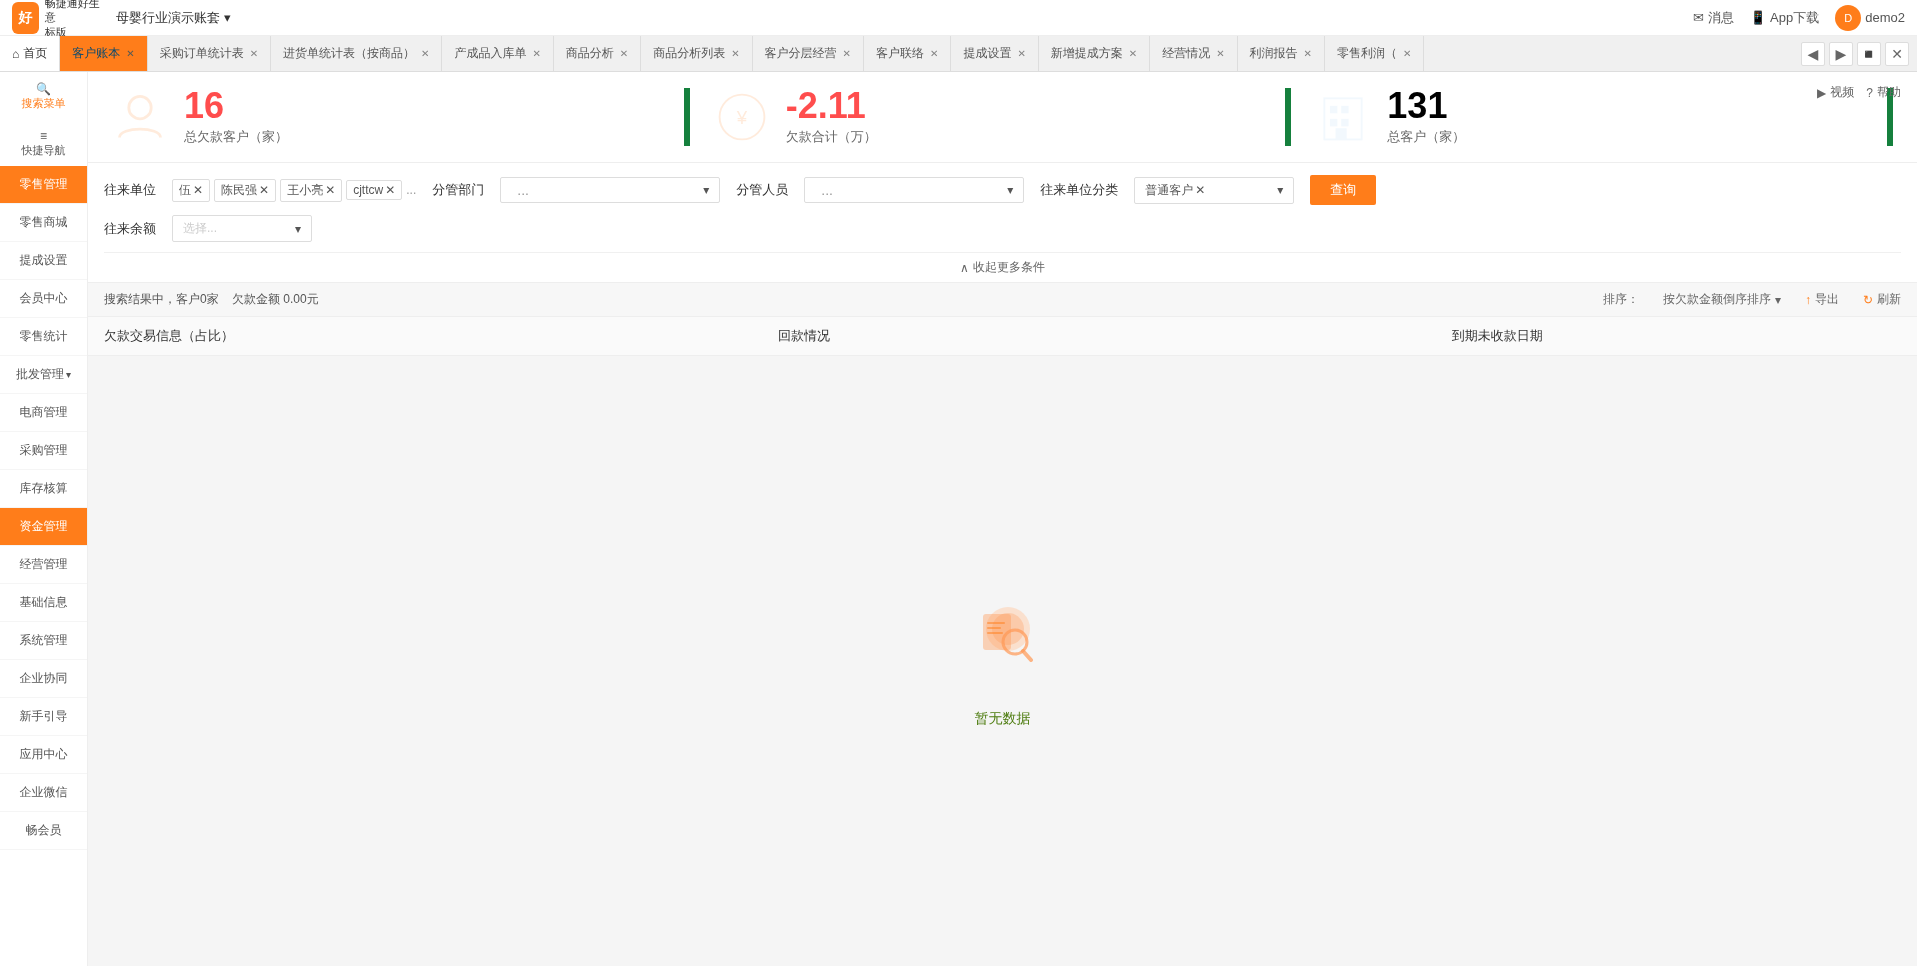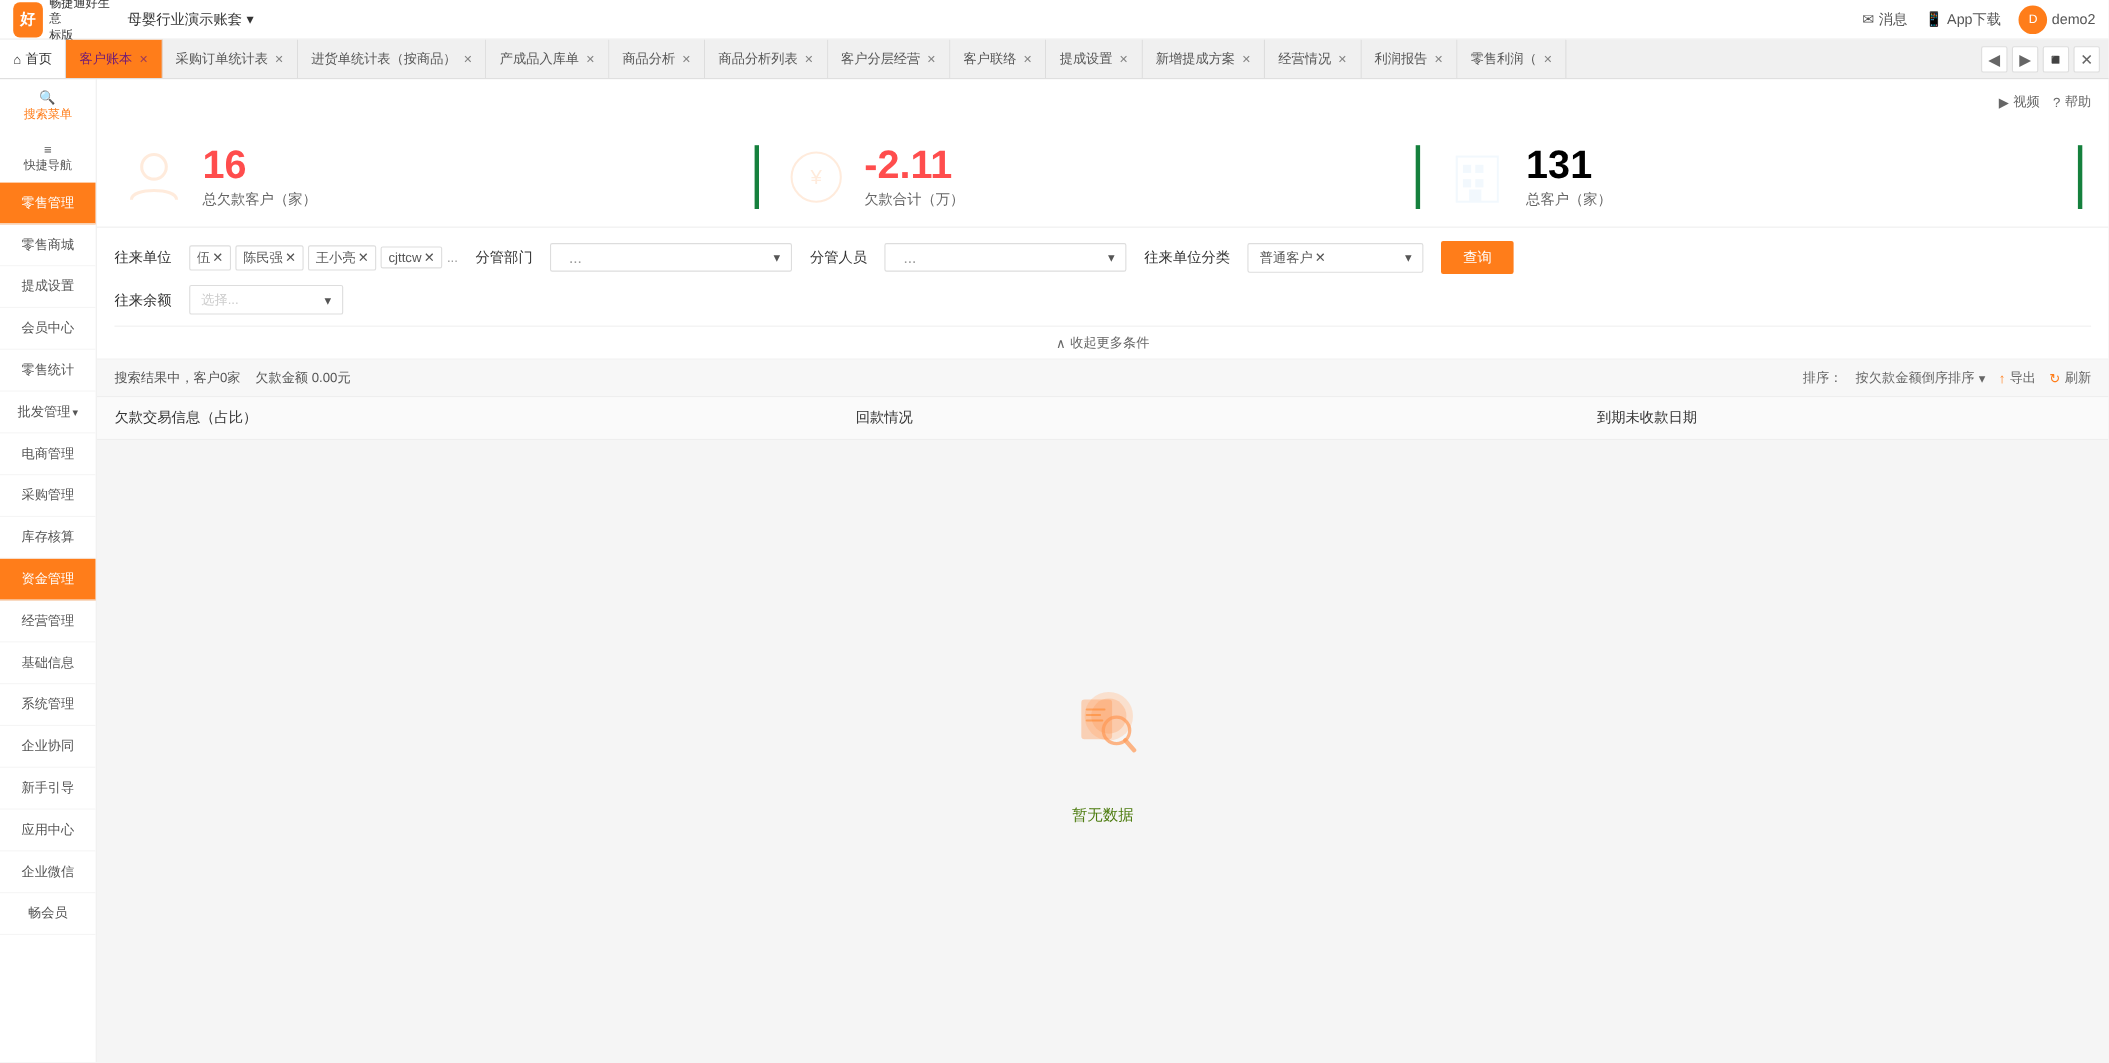--- a/index.html
+++ b/index.html
@@ -44,21 +44,21 @@
       color: #555;
       cursor: pointer;
       white-space: nowrap;
       border-right: 1px solid #ddd;
       gap: 4px;
       background: #f0f0f0;
       position: relative;
     }
     .nav-tab.active {
       background: #ff7d1a;
-      color: #701a75;
+      color: #0c4a6e;
       align-items: center;
     }
     .nav-tab.home {
       background: #fff;
       color: #333;
     }
     .nav-tab .close-btn { font-size: 10px; opacity: 0.7; margin-left: 2px; }
     .nav-tabs-controls { display: flex; align-items: center; margin-left: auto; padding: 0 8px; gap: 4px; }
     .nav-control-btn { width: 24px; height: 24px; display: flex; align-items: center; justify-content: center; cursor: pointer; color: #666; font-size: 14px; border: 1px solid #ddd; background: #fff; border-radius: 2px; }
 
@@ -111,23 +111,22 @@
       border-bottom: 1px solid #eee;
       flex-shrink: 0;
       position: relative;
       min-height: 90px;
     }
     .stat-block {
       flex: 1;
       display: flex;
       align-items: center;
       gap: 16px;
-      border-right: 4px solid #15803d;
+      border-right: 6px solid #15803d;
       padding: 0 24px;
-      margin-top: 44px;
     }
     .stat-block:first-child { padding-left: 0; }
     .stat-block:last-child { border-right: none; }
     .stat-icon { width: 56px; height: 56px; opacity: 0.15; display: flex; align-items: center; justify-content: center; }
     .stat-icon svg { width: 100%; height: 100%; }
     .stat-info { }
     .stat-value { font-size: 36px; font-weight: bold; color: #ff4d4d; line-height: 1; }
     .stat-value.negative { color: #ff4d4d; }
     .stat-value.black { color: #000000; }
     .stat-label { font-size: 13px; color: #666; margin-top: 4px; }
@@ -182,21 +181,21 @@
       background: #f7f7f7;
       padding: 8px 16px;
       display: flex;
       align-items: center;
       justify-content: space-between;
       font-size: 12px;
       color: #555;
       border-bottom: 1px solid #eee;
       flex-shrink: 0;
     }
-    .search-results-actions { display: flex; align-items: center; gap: 12px; }
+    .search-results-actions { display: flex; align-items: center; gap: 24px; }
     .search-results-actions span { cursor: pointer; display: flex; align-items: center; gap: 4px; color: #666; }
     .sort-label { color: #555; }
     .sort-select { color: #ff7d1a; cursor: pointer; display: flex; align-items: center; gap: 2px; }
     .table-header {
       display: flex;
       padding: 10px 16px;
       background: #fafafa;
       border-bottom: 1px solid #eee;
       font-size: 13px;
       color: #333;

